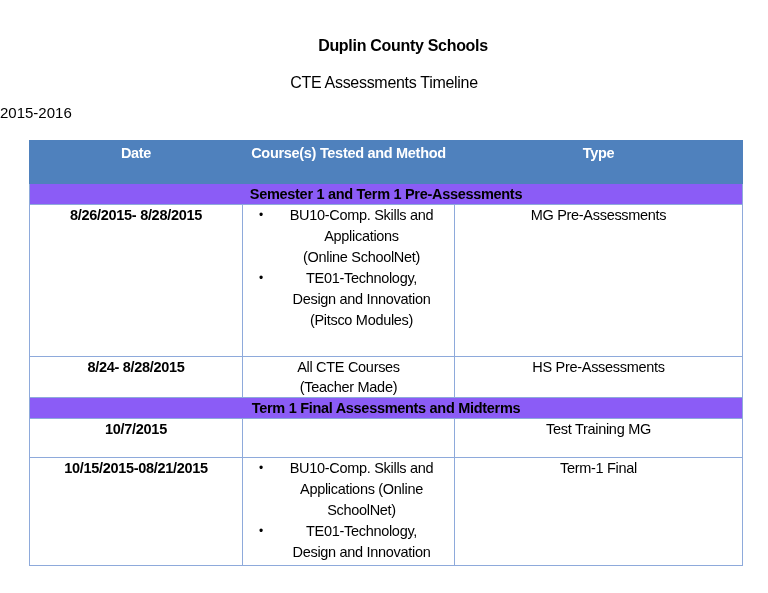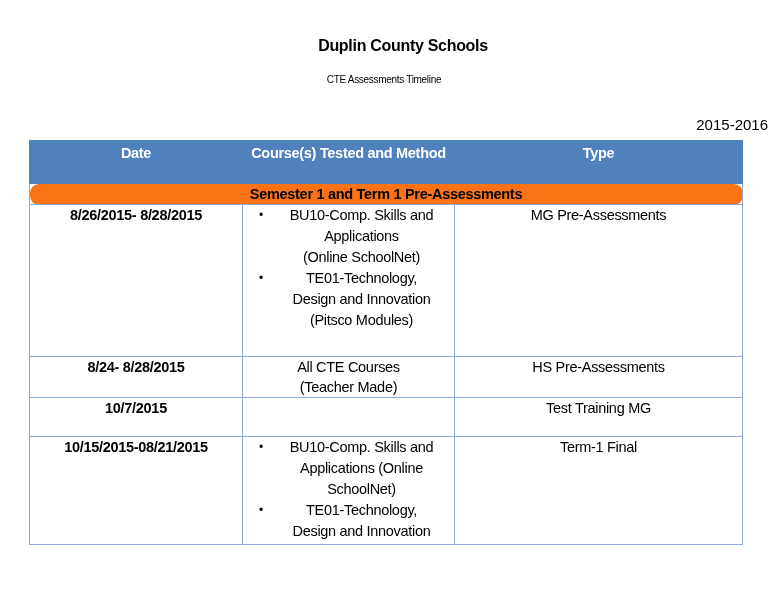--- a/index.html
+++ b/index.html
@@ -22,30 +22,30 @@
       font-size: 16px;
       font-weight: bold;
       top: 37px;
       letter-spacing: -0.3px;
       padding-left: 19px;
     }
     .subtitle {
       position: absolute;
       left: 0; width: 768px;
       text-align: center;
-      font-size: 10px;
+      font-size: 16px;
       top: 74px;
       letter-spacing: -0.3px;
     }
     .year {
       position: absolute;
       left: 0; width: 768px;
-      text-align: right;
+      text-align: left;
       font-size: 15px;
-      top: 116px;
+      top: 104px;
     }
     table.timeline {
       position: absolute;
       left: 29px;
       top: 140px;
       width: 713px;
       border-collapse: collapse;
       table-layout: fixed;
       font-size: 14.5px;
       letter-spacing: -0.3px;
@@ -60,26 +60,25 @@
     table.timeline th {
       background: #4f81bd;
       color: #ffffff;
       font-weight: bold;
       border-color: #4f81bd;
       padding-top: 2px;
       padding-bottom: 0px;
       height: 40px;
     }
     tr.section td {
-      background: #f97316;
+      background: #8b5cf6;
       font-weight: bold;
       border-color: #8eaadb;
       height: 20px;
       padding-top: 0;
-      border-radius: 9px;
     }
     td.date { font-weight: bold; }
     td.course { text-align: left; }
     ul.courses {
       margin: 0;
       padding: 0 0 0 26px;
       list-style: none;
     }
     ul.courses li {
       position: relative;
@@ -137,20 +136,23 @@
       <td>MG Pre-Assessments</td>
     </tr>
     <tr style="height:28px">
       <td class="date">8/24- 8/28/2015</td>
       <td>
         <div>All CTE Courses</div>
         <div>(Teacher Made)</div>
       </td>
       <td>HS Pre-Assessments</td>
     </tr>
+    <tr class="section">
+      <td colspan="3">Term 1 Final Assessments and Midterms</td>
+    </tr>
     <tr style="height:39px">
       <td class="date">10/7/2015</td>
       <td></td>
       <td>Test Training MG</td>
     </tr>
     <tr style="height:108px">
       <td class="date">10/15/2015-08/21/2015</td>
       <td class="course">
         <ul class="courses">
           <li>

